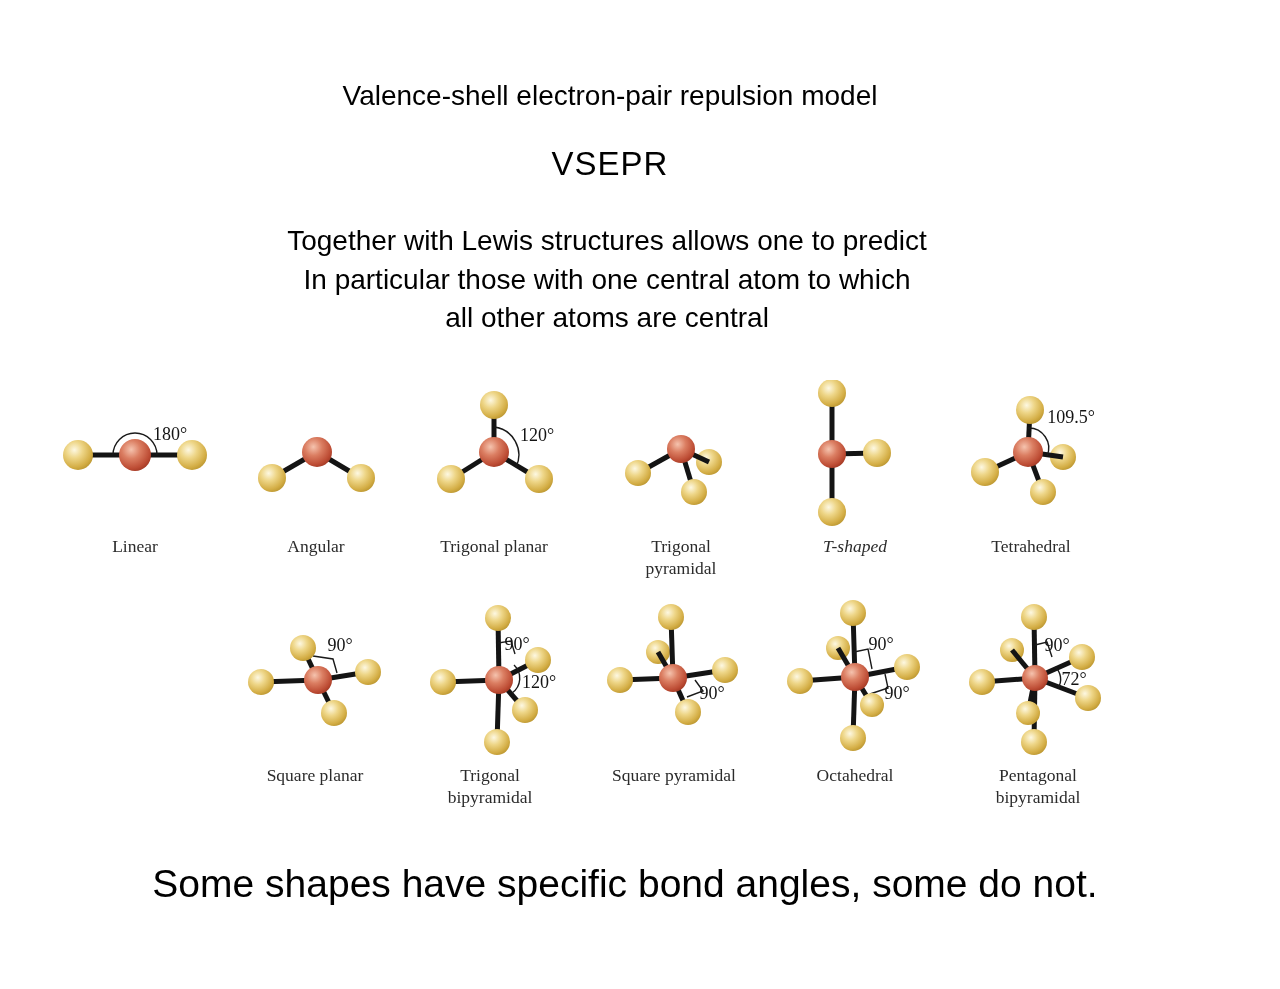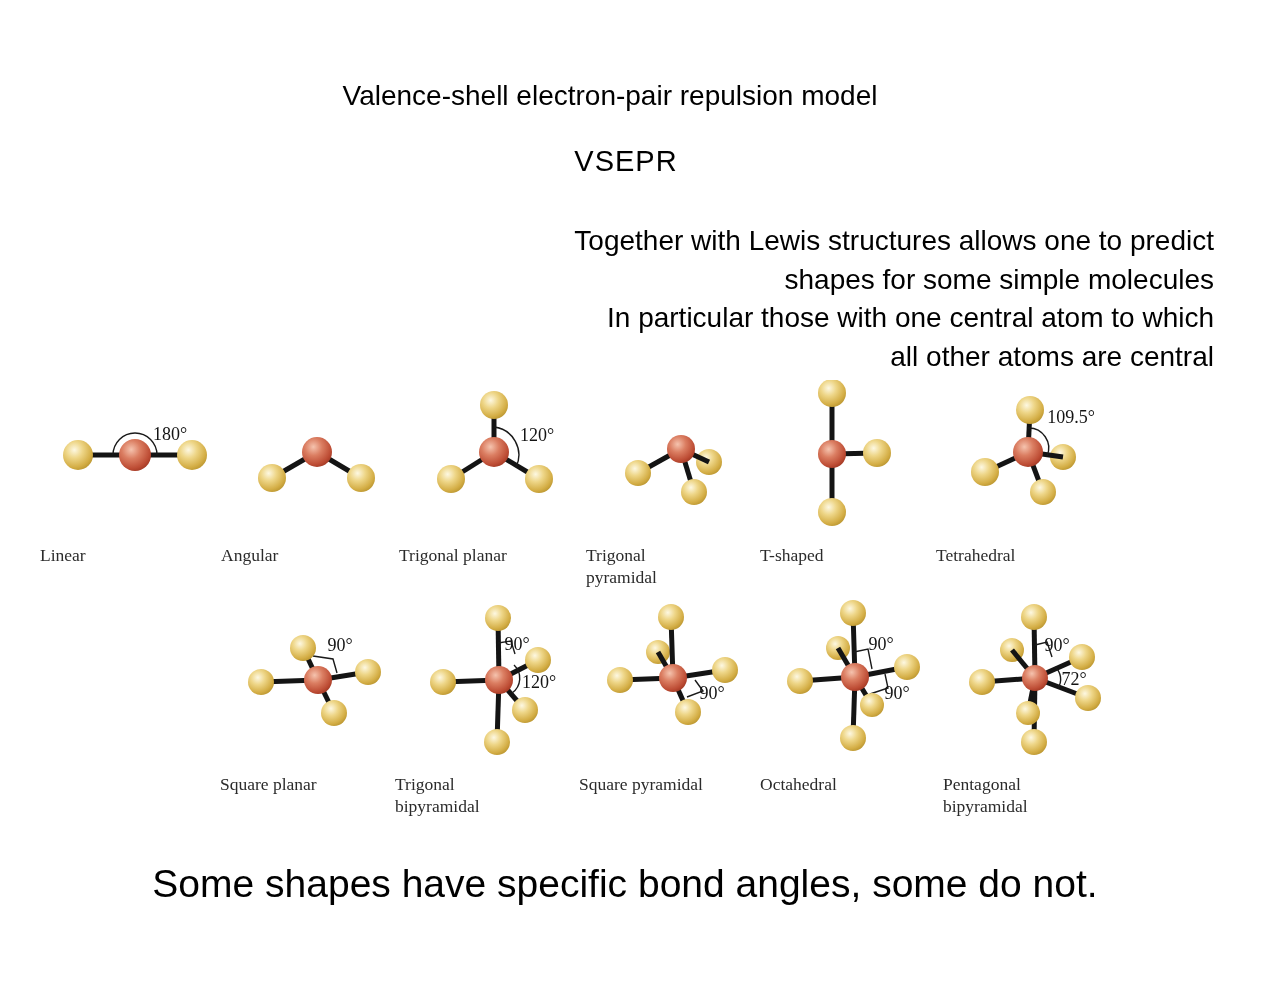--- a/index.html
+++ b/index.html
@@ -1,27 +1,27 @@
 <!DOCTYPE html>
 <html><head>
 <meta charset="utf-8">
 <style>
   html,body{margin:0;padding:0;}
   body{width:1280px;height:989px;background:#ffffff;position:relative;overflow:hidden;
        font-family:"Liberation Sans",sans-serif;color:#000;}
   .txt{position:absolute;text-align:center;}
   #title{top:68px;left:0;width:1220px;font-size:28px;margin-top:12px;}
-  #acronym{top:145px;left:0;width:1220px;font-size:29px;letter-spacing:1px;padding-left:16px;}
-  #intro{position:absolute;top:222px;left:0;width:1214px;text-align:right;
+  #acronym{top:145px;left:0;width:1220px;font-size:33px;letter-spacing:1px;}
+  #intro{position:absolute;top:222px;left:0;width:1214px;text-align:center;
          font-size:28px;line-height:38.5px;}
   #footer{top:862px;left:0;width:1250px;font-size:39px;}
   #grid{position:absolute;top:0;left:0;width:1118px;height:989px;}
   .tile{position:absolute;}
   .tile svg{display:block;}
-  .caption{margin-top:16px;text-align:left;font-family:"Liberation Serif","DejaVu Serif",serif;
+  .caption{margin-top:7px;text-align:center;font-family:"Liberation Serif","DejaVu Serif",serif;
            font-size:17.5px;line-height:22px;color:#2b2b2b;}
   .angle{font-family:"Liberation Serif","DejaVu Serif",serif;font-size:18px;fill:#141414;}
 </style>
 </head>
 <body>
 
 
 
 <svg id="grad-defs" width="0" height="0" aria-hidden="true">
     <radialGradient id="gradY" cx="38%" cy="33%" r="72%">
@@ -36,21 +36,20 @@
       <stop offset="82%" stop-color="#bd4c34"></stop>
       <stop offset="100%" stop-color="#a13823"></stop>
     </radialGradient>
   </svg>
 
 <div id="title" class="txt">Valence-shell electron-pair repulsion model</div>
 <div id="acronym" class="txt">VSEPR</div>
 
 <div id="intro">
   <div>Together with Lewis structures allows one to predict</div>
-  <div>shapes for some simple molecules</div>
   <div>In particular those with one central atom to which</div>
   <div>all other atoms are central</div>
 </div>
 
 <div id="grid">
     <div class="tile" style="left: 40px; top: 380px; width: 190px;">
       <svg width="190" height="148">
         <line x1="95" y1="75" x2="38" y2="75" stroke="#141414" stroke-width="5"></line>
         <line x1="95" y1="75" x2="152" y2="75" stroke="#141414" stroke-width="5"></line>
         <path d="M 73 75 A 22 22 0 0 1 117 75" fill="none" stroke="#1a1a1a" stroke-width="1.4"></path>
@@ -99,21 +98,21 @@
         <line x1="95" y1="69" x2="108" y2="112" stroke="#141414" stroke-width="5"></line>
         <circle cx="95" cy="69" r="14" fill="url(#gradR)"></circle>
         <circle cx="52" cy="93" r="13" fill="url(#gradY)"></circle>
         <circle cx="108" cy="112" r="13" fill="url(#gradY)"></circle>
       </svg>
       <div class="caption">
         <div>Trigonal</div>
         <div>pyramidal</div>
       </div>
     </div>
-    <div class="tile" style="left: 760px; top: 380px; width: 190px;">
+    <div class="tile" style="left: 760px; top: 380px; width: 190px; font-style: italic;">
       <svg width="190" height="148">
         <line x1="72" y1="74" x2="72" y2="13" stroke="#141414" stroke-width="5"></line>
         <line x1="72" y1="74" x2="117" y2="73" stroke="#141414" stroke-width="5"></line>
         <line x1="72" y1="74" x2="72" y2="132" stroke="#141414" stroke-width="5"></line>
         <circle cx="72" cy="74" r="14" fill="url(#gradR)"></circle>
         <circle cx="72" cy="13" r="14" fill="url(#gradY)"></circle>
         <circle cx="117" cy="73" r="14" fill="url(#gradY)"></circle>
         <circle cx="72" cy="132" r="14" fill="url(#gradY)"></circle>
       </svg>
       <div class="caption">

